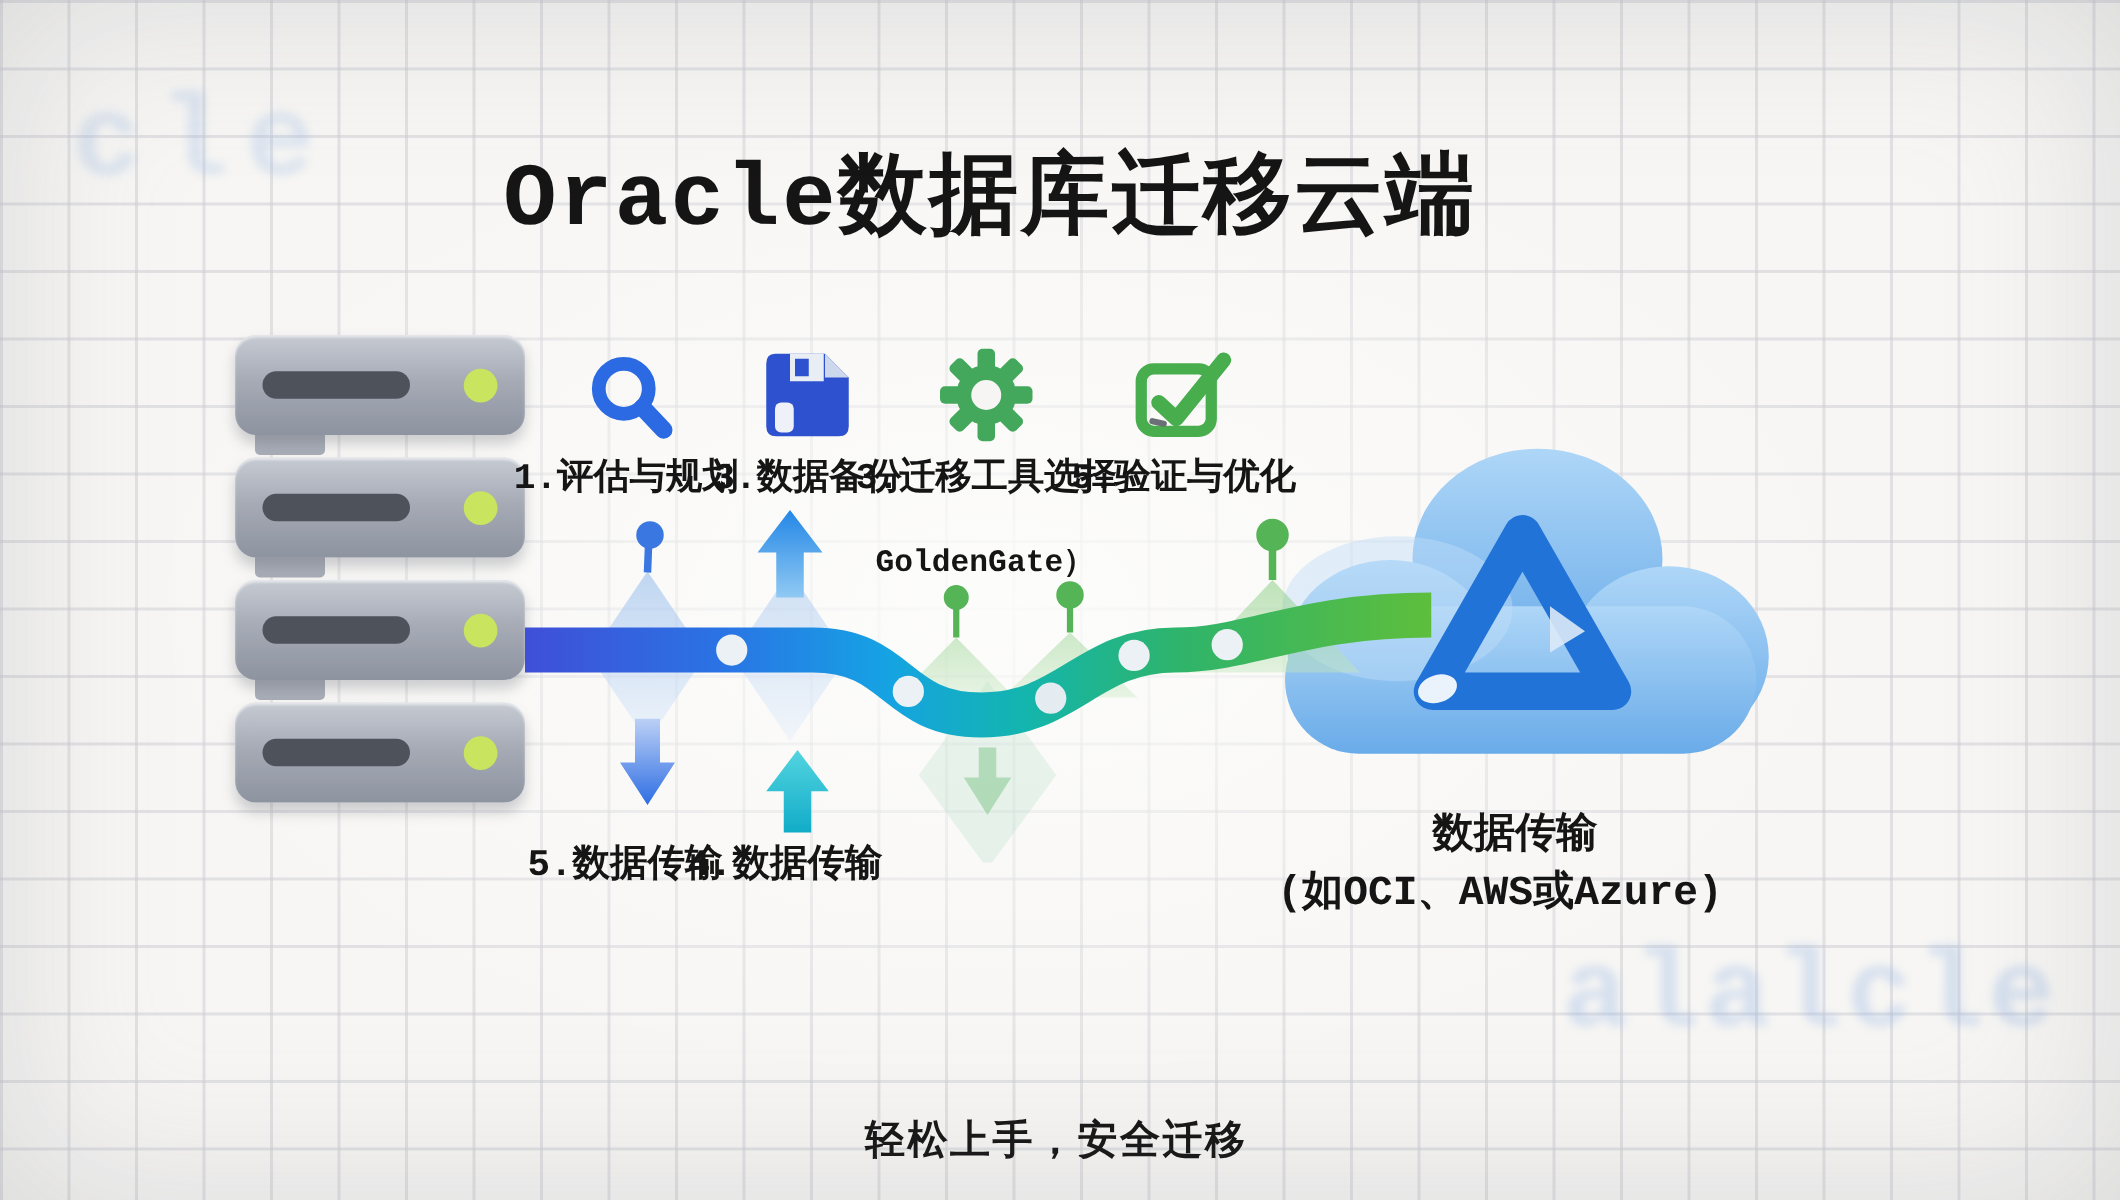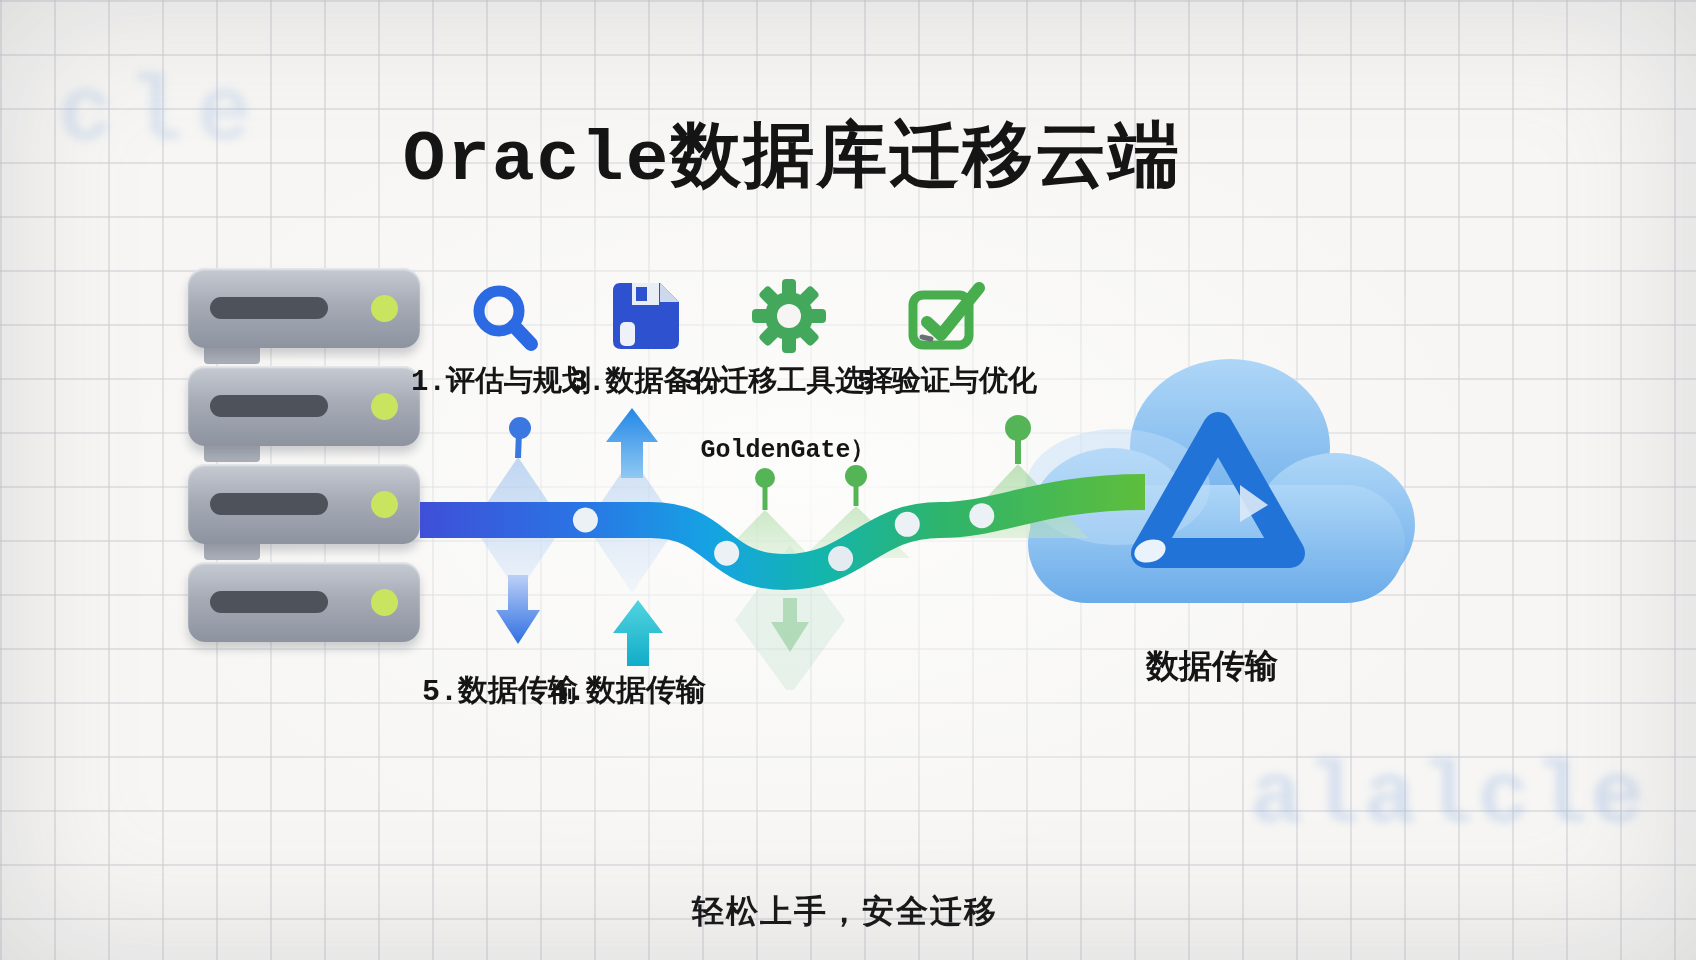--- a/index.html
+++ b/index.html
@@ -203,16 +203,17 @@
     <polygon fill="url(#upBlueGrad)" points="232,38 258,72 243,72 243,108 221,108 221,72 206,72"></polygon>
     <polygon fill="url(#downGrad)" points="108,205 128,205 128,240 140,240 118,274 96,240 108,240"></polygon>
     <polygon fill="url(#upTealGrad)" points="238,230 263,263 249,263 249,296 227,296 227,263 213,263"></polygon>
     <polygon fill="#7cc488" opacity="0.5" points="383,228 397,228 397,252 409,252 390,282 371,252 383,252"></polygon>
   </svg>
 
   <div class="abs ctr transfer-label" style="left:500px">5.数据传输</div>
   <div class="abs ctr transfer-label" style="left:628px">4.数据传输</div>
 
   <div class="abs ctr dest-label" style="left:1212px;top:644px">数据传输</div>
+  <div class="abs ctr dest-label" style="left:1200px;top:690px">(如OCI、AWS或Azure)</div>
 
   <div class="abs ctr tagline" style="left:845px;top:890px">轻松上手，安全迁移</div>
 
 </div>
 
 </body></html>

